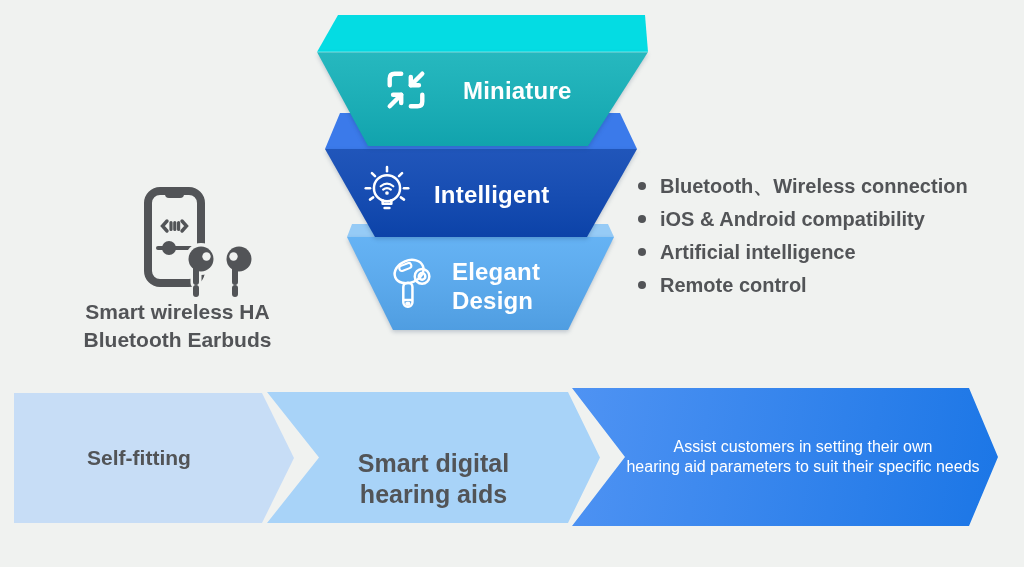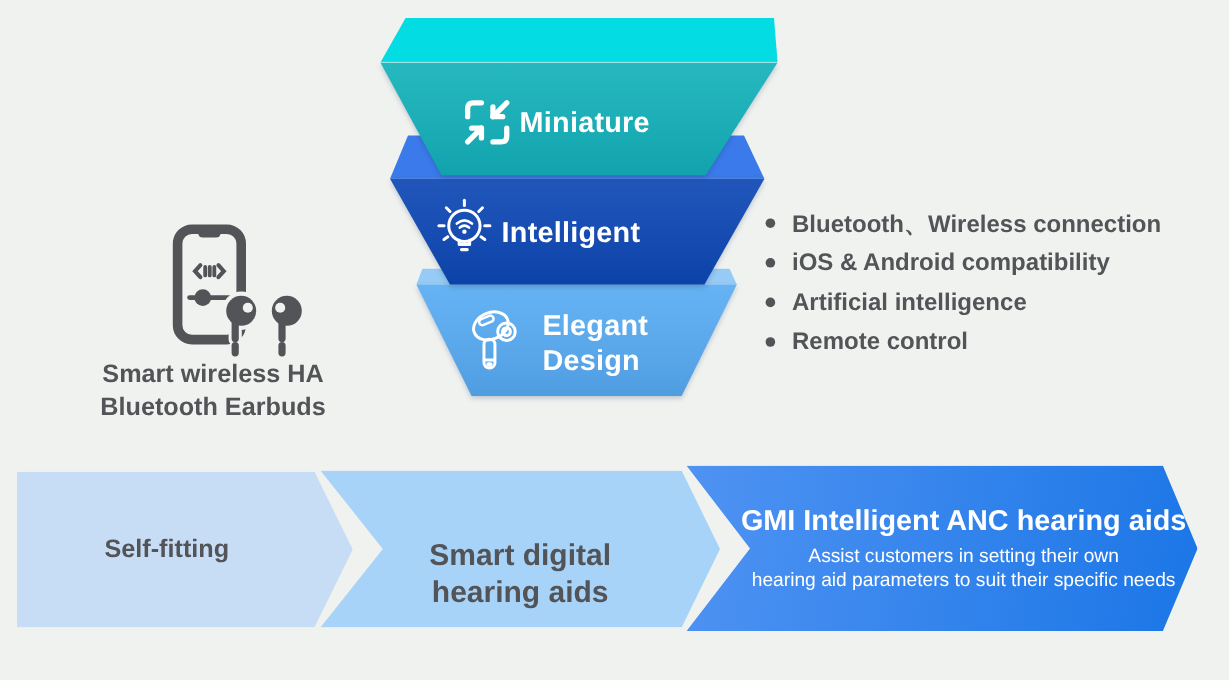--- a/index.html
+++ b/index.html
@@ -20,22 +20,22 @@
   .f1f { fill:var(--funnel1-front); }
   .f2t { fill:var(--funnel2-top); }
   .f2f { fill:var(--funnel2-front); }
   .f3t { fill:var(--funnel3-top); }
   .f3f { fill:var(--funnel3-front); }
   .front-shadow { filter:drop-shadow(0 2px 2px rgba(15,40,80,.22)); }
   .f1line { stroke:rgba(255,255,255,.45); stroke-width:1; }
 
   .funnel-row { display:flex; align-items:center; color:var(--white,#fff); }
   .funnel-label { font-size:24px; font-weight:bold; line-height:29px; letter-spacing:.2px; }
-  .row1 { left:383px; top:76px;  height:52px; gap:4px; }
-  .row2 { left:360px; top:166px; height:56px; gap:4px; }
+  .row1 { left:383px; top:64px;  height:52px; gap:34px; }
+  .row2 { left:360px; top:166px; height:56px; gap:20px; }
   .row3 { left:386px; top:252px; height:68px; gap:16px; }
   .fic { flex:0 0 auto; display:block; }
 
   
   svg.product { left:140px; top:186px; width:114px; height:118px; color:var(--ink); }
   .product-name {
     left:55px; top:298px; width:245px;
     font-size:21px; font-weight:bold; line-height:28px;
     text-align:center; color:var(--ink);
   }
@@ -195,16 +195,15 @@
 </ul>
 
 <div class="abs step step1">
   <span class="label">Self-fitting</span>
 </div>
 <div class="abs step step2">
   <span class="label pre">Smart digital
 hearing aids</span>
 </div>
 <div class="abs step step3">
-  <span class="title">GMI Intelligent ANC hearing aids</span>
   <span class="desc pre">Assist customers in setting their own
 hearing aid parameters to suit their specific needs</span>
 </div>
 
 </body></html>

